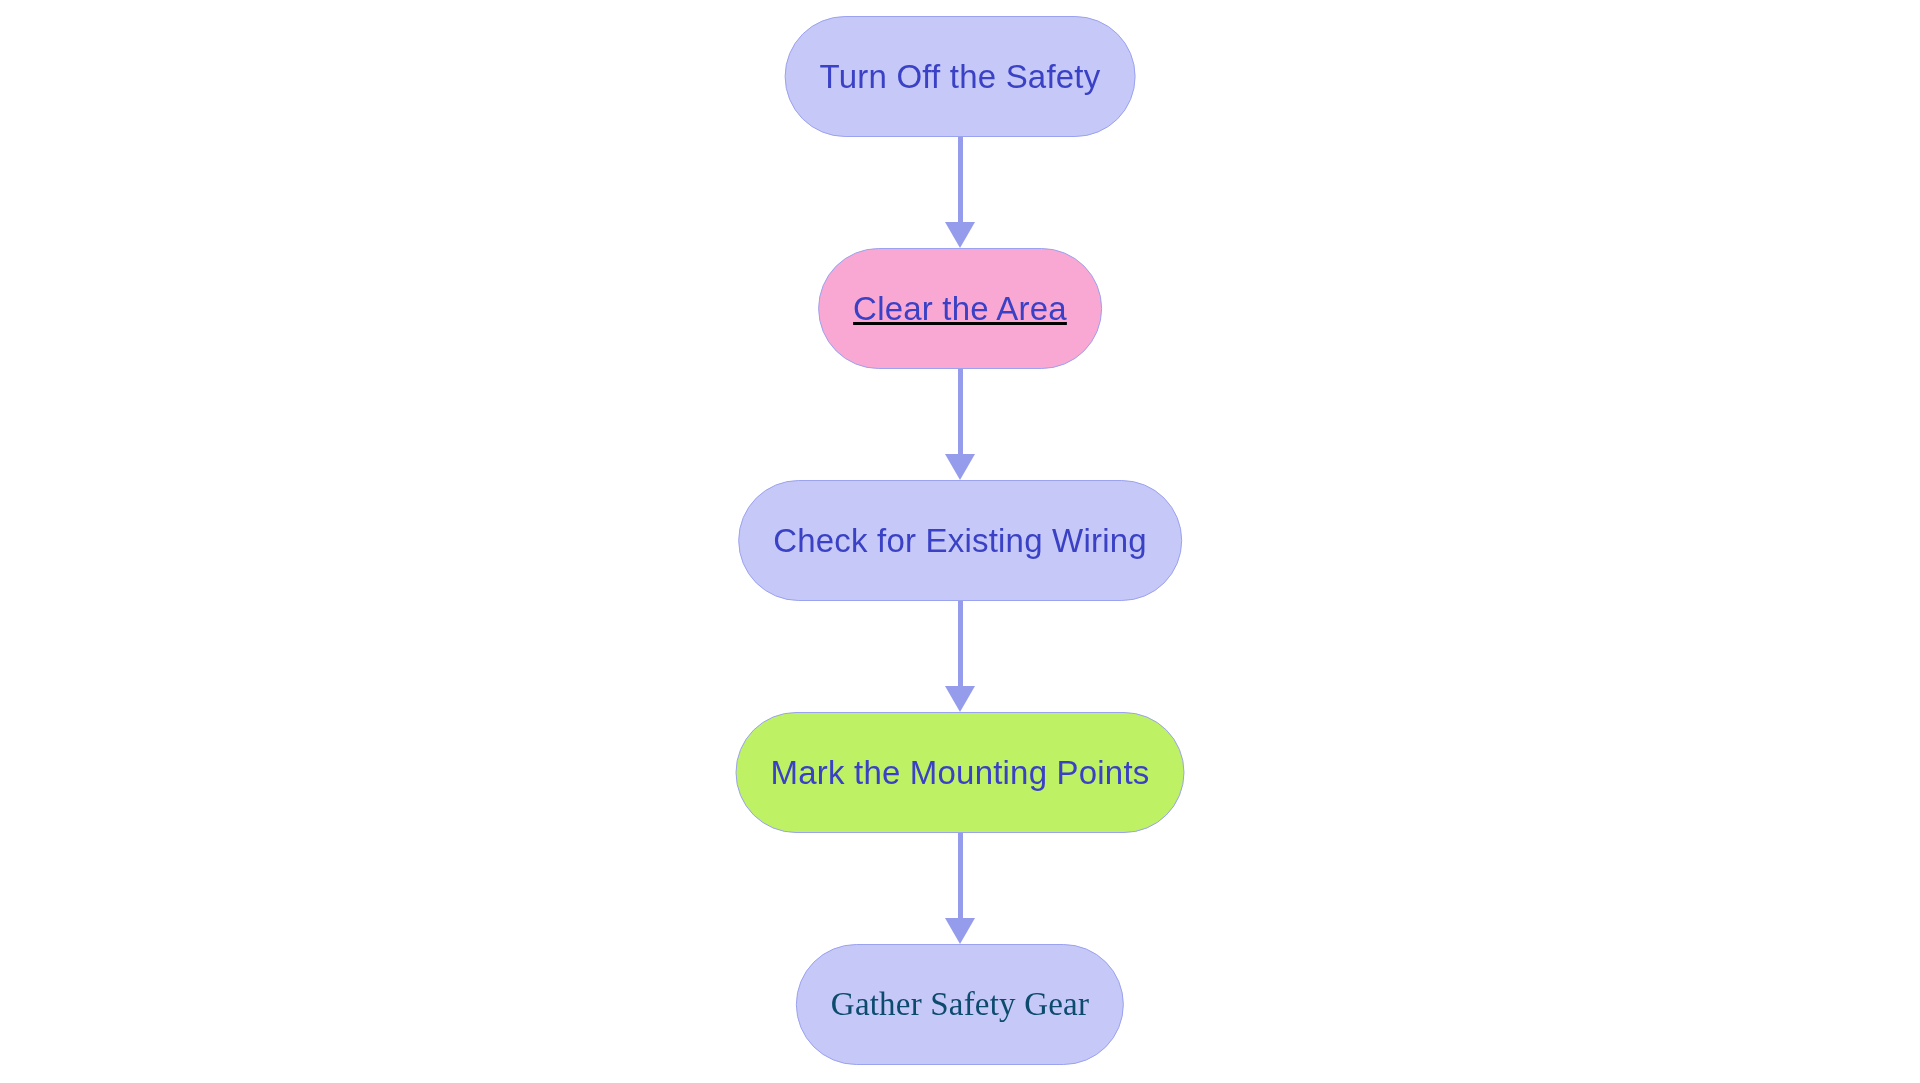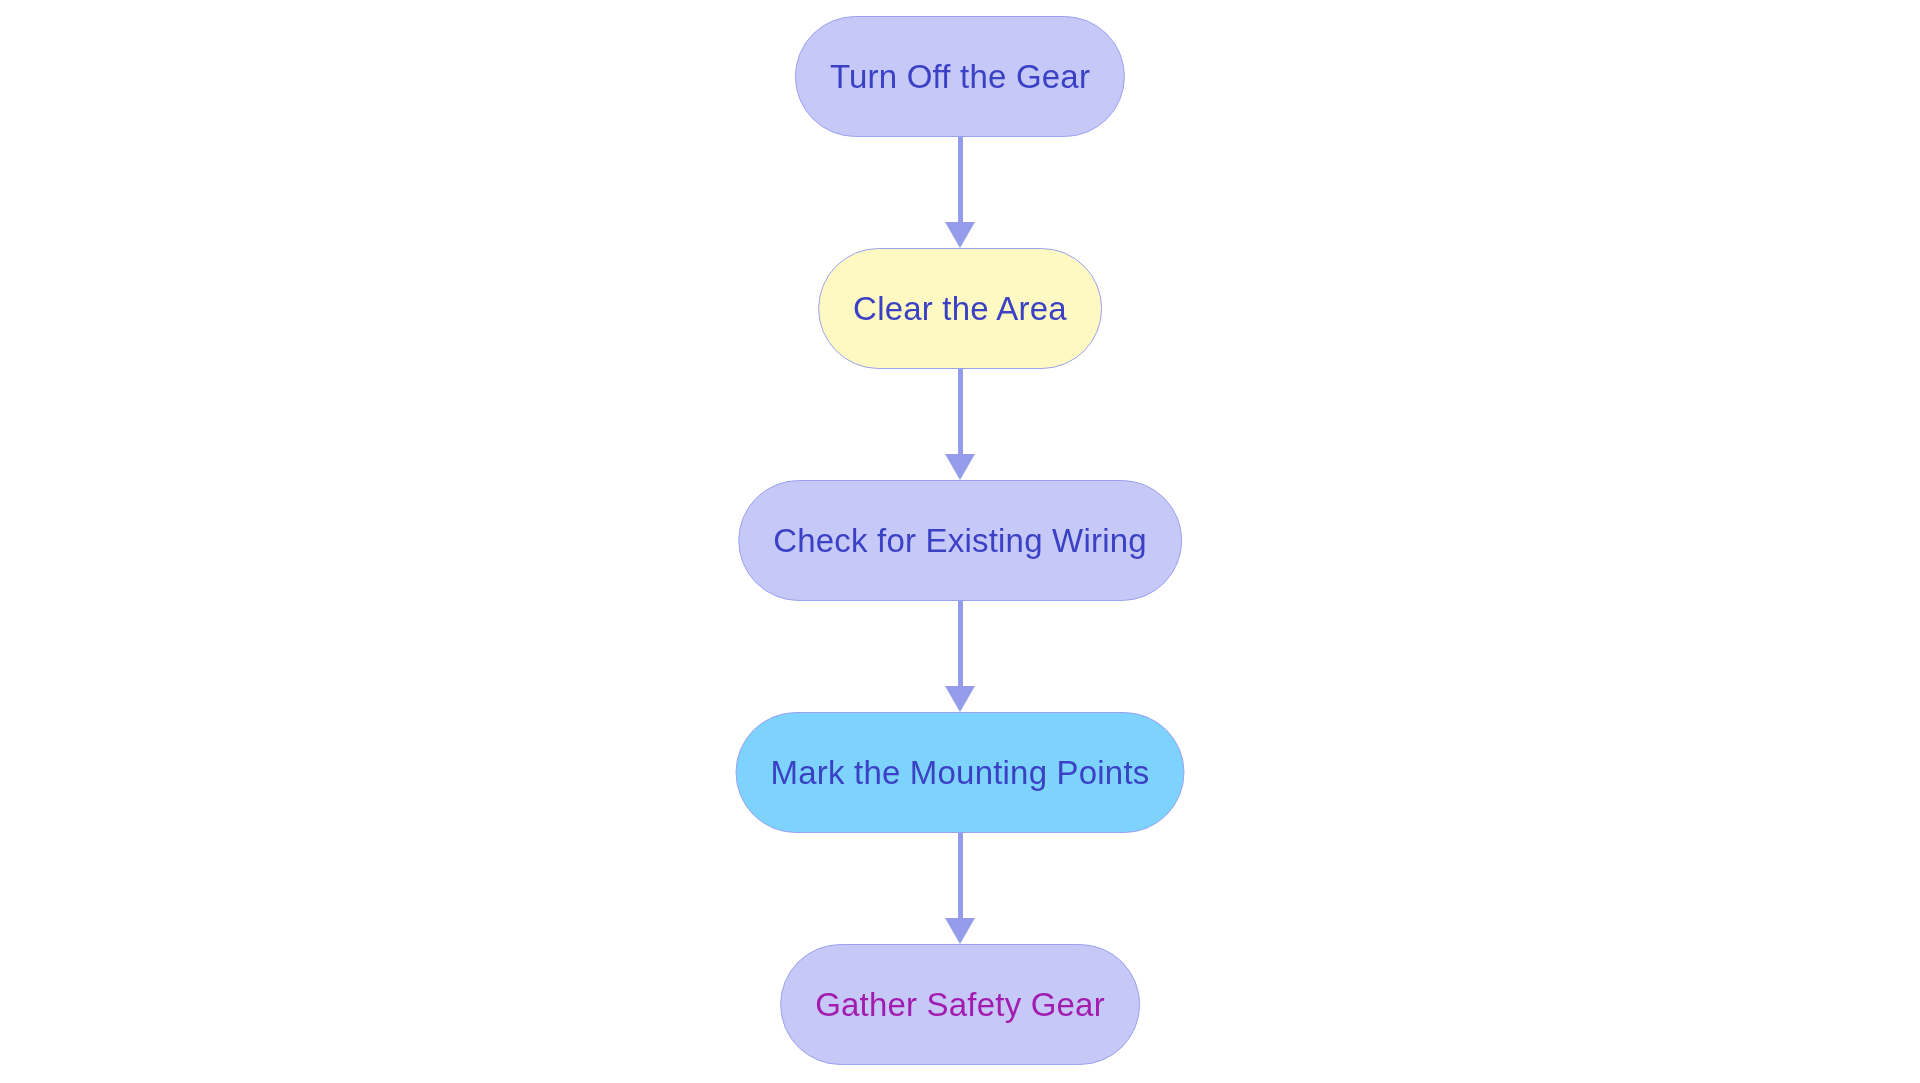--- a/index.html
+++ b/index.html
@@ -56,43 +56,43 @@
     border-left: 15px solid transparent;
     border-right: 15px solid transparent;
     border-top: 26px solid #959ceb;
   }
 </style>
 </head>
 <body>
 
 <div class="canvas">
     <div class="flow-node" style="top: 16px; background: rgb(198, 201, 247); border-color: rgb(155, 162, 239);">
-    <span class="node-label" style="color: rgb(58, 65, 197);">Turn Off the Gear</span>
+    <span class="node-label" style="color: rgb(58, 65, 197);">Turn Off the Safety</span>
   </div>
     <div class="flow-arrow" style="top: 137px; height: 111px;">
     <div class="arrow-line" style="background: rgb(149, 156, 235);"></div>
     <div class="arrow-head" style="border-top-color: rgb(149, 156, 235);"></div>
   </div>
-    <div class="flow-node" style="top: 248px; background: #fef9c3; border-color: rgb(155, 162, 239);">
+    <div class="flow-node" style="top: 248px; background: #f9a8d4; border-color: rgb(155, 162, 239); text-decoration: underline;">
     <span class="node-label" style="color: rgb(58, 65, 197);">Clear the Area</span>
   </div>
     <div class="flow-arrow" style="top: 369px; height: 111px;">
     <div class="arrow-line" style="background: rgb(149, 156, 235);"></div>
     <div class="arrow-head" style="border-top-color: rgb(149, 156, 235);"></div>
   </div>
     <div class="flow-node" style="top: 480px; background: rgb(198, 201, 247); border-color: rgb(155, 162, 239); text-align: right;">
     <span class="node-label" style="color: rgb(58, 65, 197);">Check for Existing Wiring</span>
   </div>
     <div class="flow-arrow" style="top: 601px; height: 111px;">
     <div class="arrow-line" style="background: rgb(149, 156, 235);"></div>
     <div class="arrow-head" style="border-top-color: rgb(149, 156, 235);"></div>
   </div>
-    <div class="flow-node" style="top: 712px; background: #7dd3fc; border-color: rgb(155, 162, 239);">
+    <div class="flow-node" style="top: 712px; background: #bef264; border-color: rgb(155, 162, 239);">
     <span class="node-label" style="color: rgb(58, 65, 197);">Mark the Mounting Points</span>
   </div>
     <div class="flow-arrow" style="top: 833px; height: 111px;">
     <div class="arrow-line" style="background: rgb(149, 156, 235);"></div>
     <div class="arrow-head" style="border-top-color: rgb(149, 156, 235);"></div>
   </div>
     <div class="flow-node" style="top: 944px; background: rgb(198, 201, 247); border-color: rgb(155, 162, 239);">
-    <span class="node-label" style="color: #a21caf;">Gather Safety Gear</span>
+    <span class="node-label" style="color: #0c4a6e; font-family: Liberation Serif, serif;">Gather Safety Gear</span>
   </div>
   </div>
 
 </body></html>

